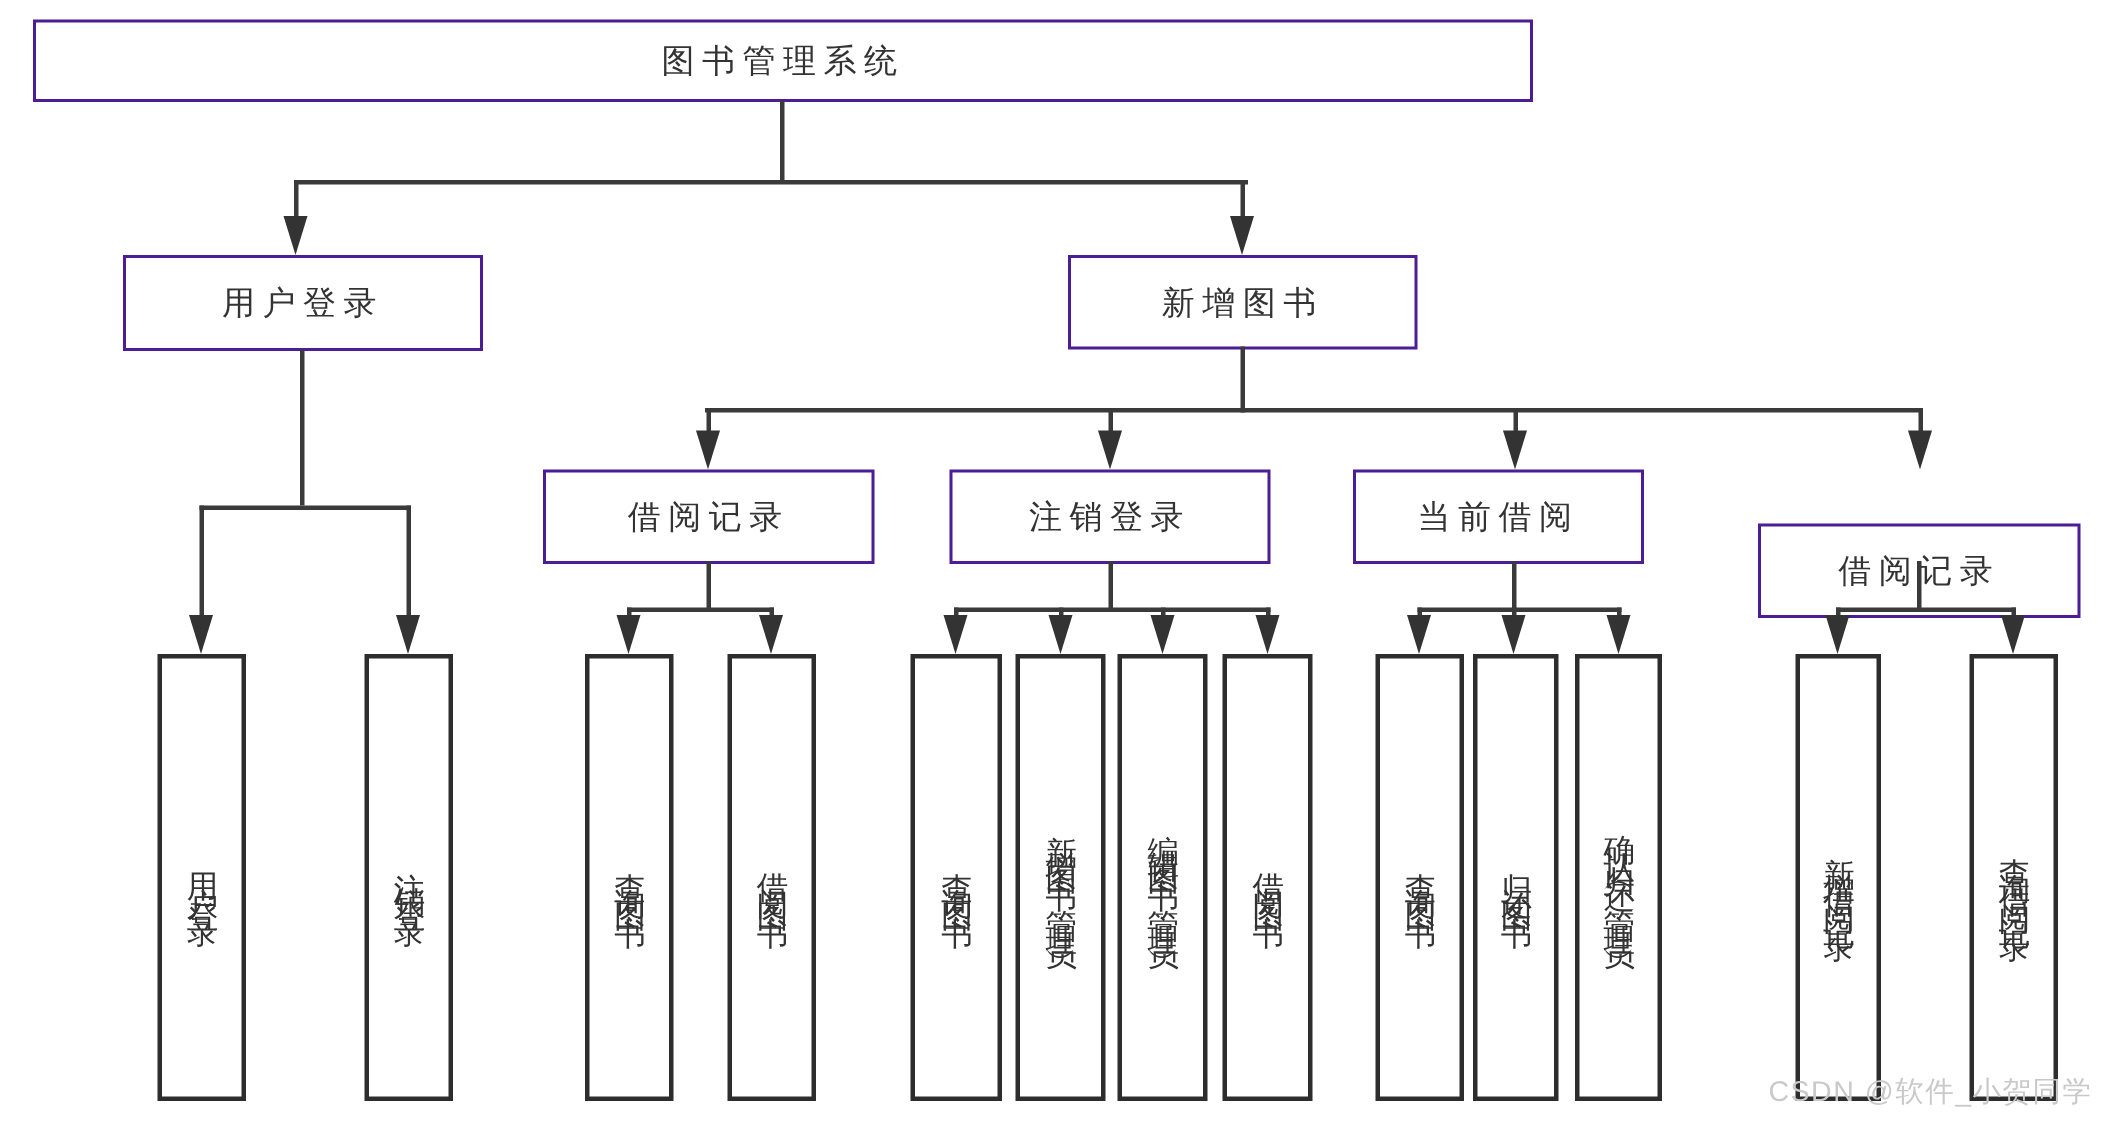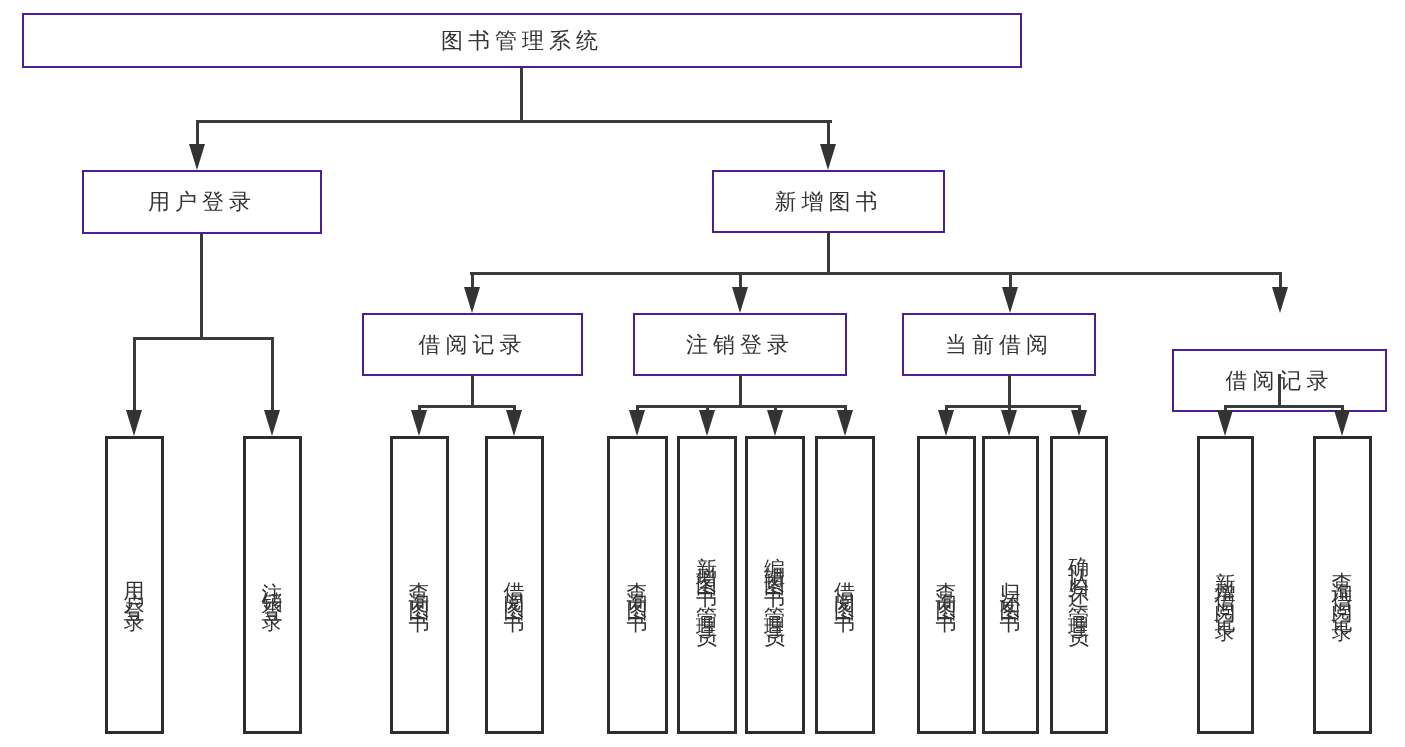--- a/index.html
+++ b/index.html
@@ -163,14 +163,15 @@
     <span>确认归还（管理员）</span>
   </div>
 
   <div class="vnode" style="left:1197px; width:57px;">
     <span>新增借阅记录</span>
   </div>
   <div class="vnode" style="left:1313px; width:59px;">
     <span>查询借阅记录</span>
   </div>
 
+  <div id="watermark">CSDN @软件_小贺同学</div>
 
 </div>
 
 </body></html>

